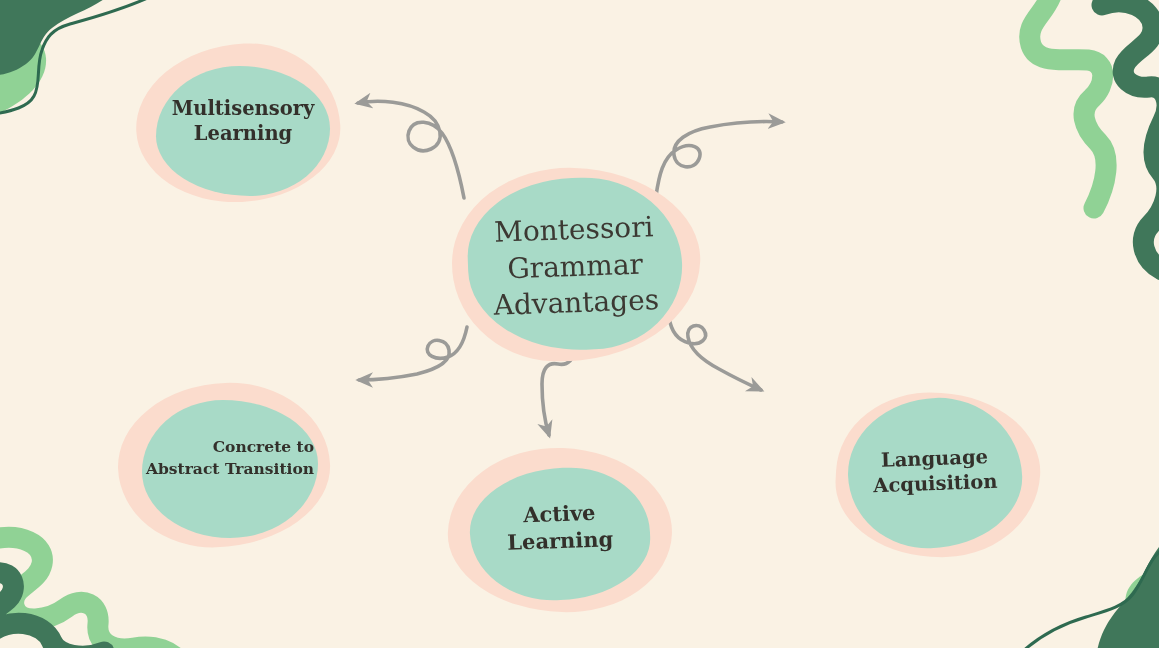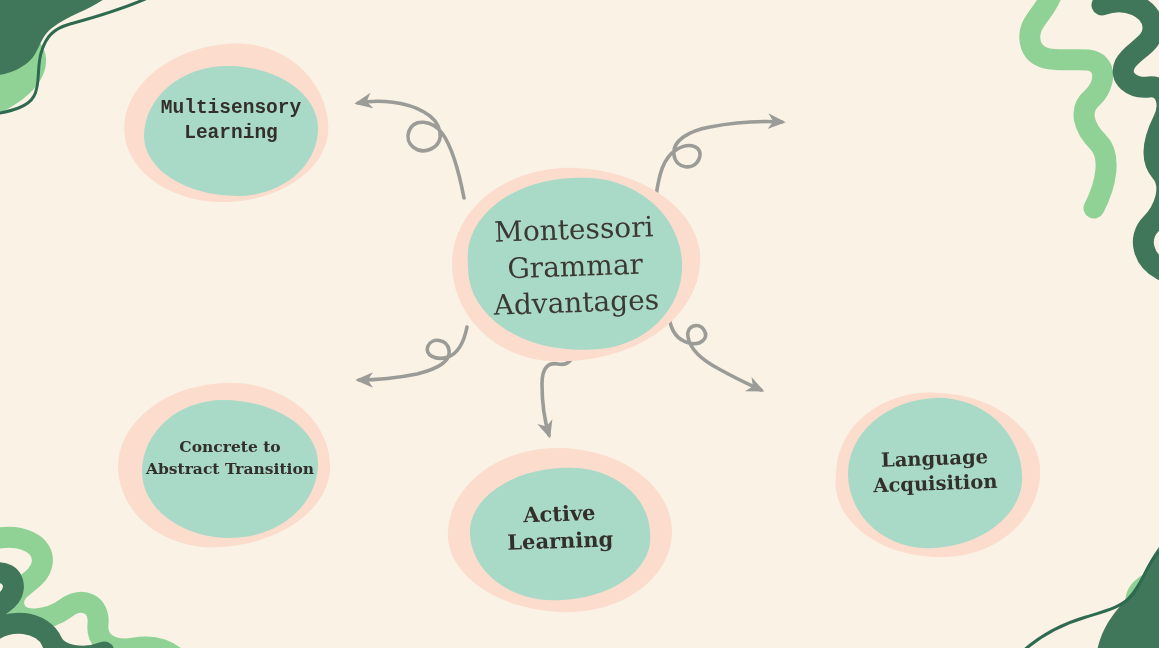--- a/index.html
+++ b/index.html
@@ -23,34 +23,34 @@
     color:#33302B;
     font-weight:bold;
     line-height:1.3;
   }
   
   .n-central{left:452px;top:168px;width:248px;height:194px;}
   .n-central .blob-outer{border-radius:48% 52% 58% 42% / 50% 46% 54% 50%;transform:rotate(2deg);}
   .n-central .blob-inner{inset:10px 18px 12px 16px;border-radius:52% 48% 44% 56% / 46% 54% 50% 50%;transform:rotate(-2deg);padding-top:6px;}
   .n-central .label{font-weight:400;font-size:28px;line-height:1.3;color:#3C3933;}
   
-  .n-ms{left:124px;top:44px;width:204px;height:158px;font-family:Liberation Mono, monospace;}
+  .n-ms{left:136px;top:44px;width:204px;height:158px;}
   .n-ms .blob-outer{border-radius:55% 45% 50% 50% / 52% 55% 45% 48%;transform:rotate(-3deg);}
   .n-ms .blob-inner{inset:22px 10px 6px 20px;border-radius:48% 52% 46% 54% / 54% 48% 52% 46%;padding-bottom:20px;}
   .n-ms .label{font-size:19.5px;}
   
   .n-ho{left:838px;top:64px;width:200px;height:158px;}
   .n-ho .blob-outer{border-radius:50% 50% 55% 45% / 55% 48% 52% 45%;transform:rotate(2deg);}
   .n-ho .blob-inner{inset:24px 12px 6px 18px;border-radius:52% 48% 50% 50% / 48% 54% 46% 52%;transform:rotate(-1deg);padding-bottom:26px;}
   .n-ho .label{font-size:19.5px;}
   
   .n-ca{left:118px;top:383px;width:212px;height:164px;}
   .n-ca .blob-outer{border-radius:52% 48% 55% 45% / 50% 52% 48% 50%;transform:rotate(-2deg);}
   .n-ca .blob-inner{inset:17px 12px 9px 24px;border-radius:46% 54% 50% 50% / 52% 46% 54% 48%;padding-bottom:22px;}
-  .n-ca .label{font-size:15.5px;line-height:1.4;}
+  .n-ca .label{font-size:15.5px;line-height:1.4;text-align:right;}
   
   .n-al{left:448px;top:448px;width:224px;height:164px;}
   .n-al .blob-outer{border-radius:50% 50% 48% 52% / 54% 50% 50% 46%;transform:rotate(2deg);}
   .n-al .blob-inner{inset:20px 22px 12px 22px;border-radius:54% 46% 52% 48% / 48% 52% 46% 54%;transform:rotate(-2deg);padding-bottom:14px;}
   .n-al .label{font-size:21px;}
   
   .n-la{left:836px;top:393px;width:204px;height:164px;}
   .n-la .blob-outer{border-radius:48% 52% 50% 50% / 52% 48% 55% 45%;transform:rotate(3deg);}
   .n-la .blob-inner{inset:5px 18px 9px 12px;border-radius:52% 48% 54% 46% / 50% 54% 46% 50%;transform:rotate(-2deg);padding-bottom:4px;}
   .n-la .label{font-size:19.5px;}

